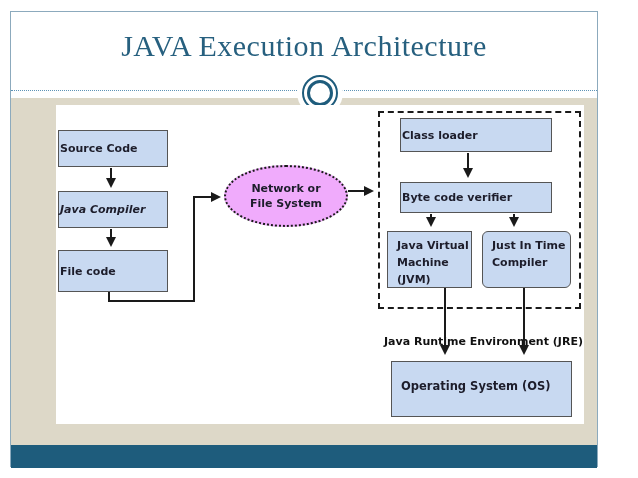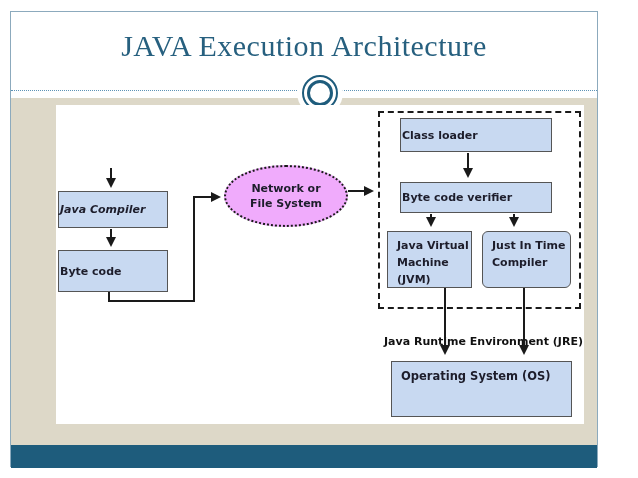--- a/index.html
+++ b/index.html
@@ -32,21 +32,21 @@
   .beige-band{position:absolute;left:0;top:86px;width:100%;height:347px;
          background:var(--canvas-beige);}
   .teal-bar{position:absolute;left:0;top:433px;width:100%;height:23px;
          background:var(--accent);}
   .panel{position:absolute;left:45px;top:93px;width:528px;height:319px;background:#ffffff;}
 
   .node{position:absolute;background:var(--node-fill);border:1.5px solid var(--node-border);
         box-sizing:border-box;color:var(--node-text);font-size:11px;font-weight:bold;
         display:flex;align-items:center;padding-left:1px;}
   .node.multiline{display:block;padding:5px 0 0 9px;line-height:17px;}
-  .node.toptext{display:block;padding:7px 0 0 9px;font-size:11.5px;}
+  .node.toptext{display:block;padding:17px 0 0 9px;font-size:11.5px;}
 
   .dashed-rect{position:absolute;left:322px;top:6px;width:203px;height:198px;
         border:2px dashed var(--line-black);box-sizing:border-box;}
   .net-ellipse{position:absolute;left:168px;top:60px;width:124px;height:62px;
         border:2.5px dotted var(--line-black);border-radius:50%;box-sizing:border-box;
         background:#f0abfc;display:flex;flex-direction:column;justify-content:center;
         align-items:center;color:var(--node-text);font-size:11px;font-weight:bold;line-height:15px;}
   .jre-label{position:absolute;left:328px;top:230px;color:#111111;font-size:11px;
         font-weight:bold;white-space:nowrap;}
   .connector-layer{position:absolute;left:0;top:0;width:528px;height:319px;pointer-events:none;}
@@ -60,25 +60,28 @@
     <div class="slide-title">JAVA Execution Architecture</div>
 
     <div class="rule"></div>
     <div class="beige-band"></div>
     <div class="ornament-halo"></div>
     <div class="ornament-outer"></div>
     <div class="ornament-inner"></div>
 
     <div class="panel">
 
+      <div class="node" style="left:2px;top:25px;width:110px;height:37px;">
+        <span>Source Code</span>
+      </div>
       <div class="node" style="left:2px;top:86px;width:110px;height:37px;font-style:italic;">
         <span>Java Compiler</span>
       </div>
       <div class="node" style="left:2px;top:145px;width:110px;height:42px;">
-        <span>Byte code</span>
+        <span>File code</span>
       </div>
 
       <div class="net-ellipse">
         <span>Network or</span>
         <span>File System</span>
       </div>
 
       <div class="dashed-rect"></div>
 
       <div class="node" style="left:344px;top:13px;width:152px;height:34px;">

